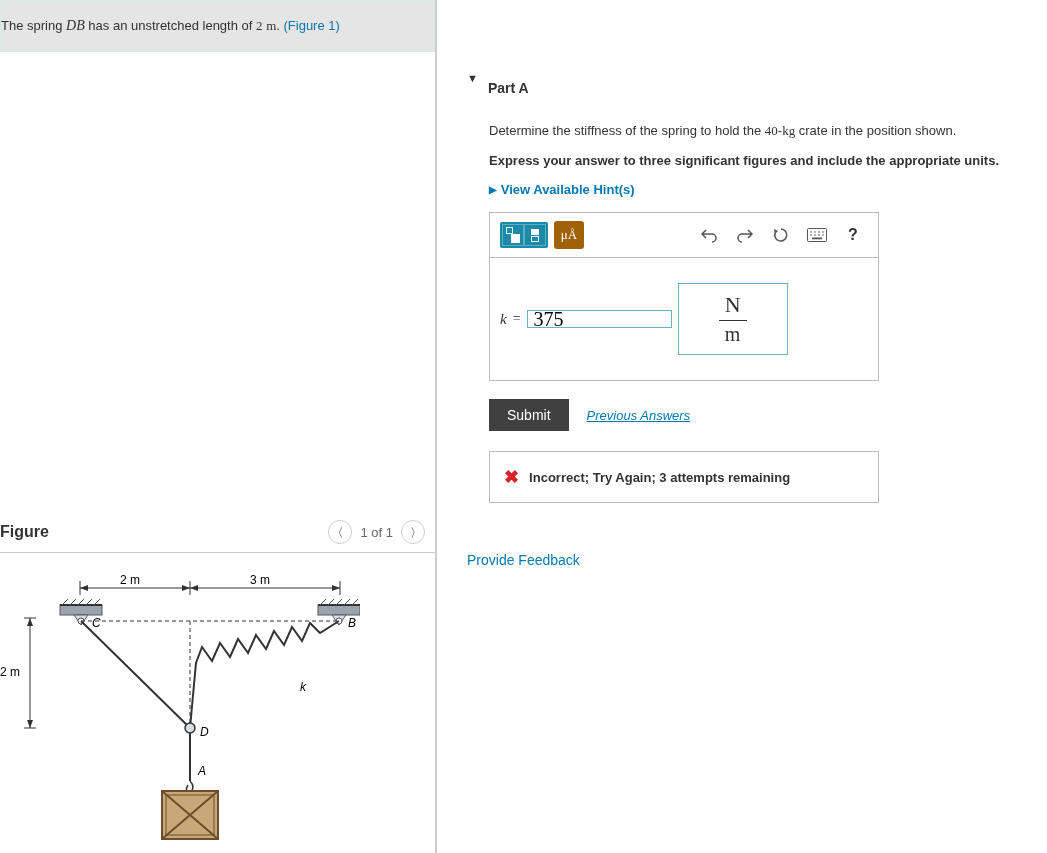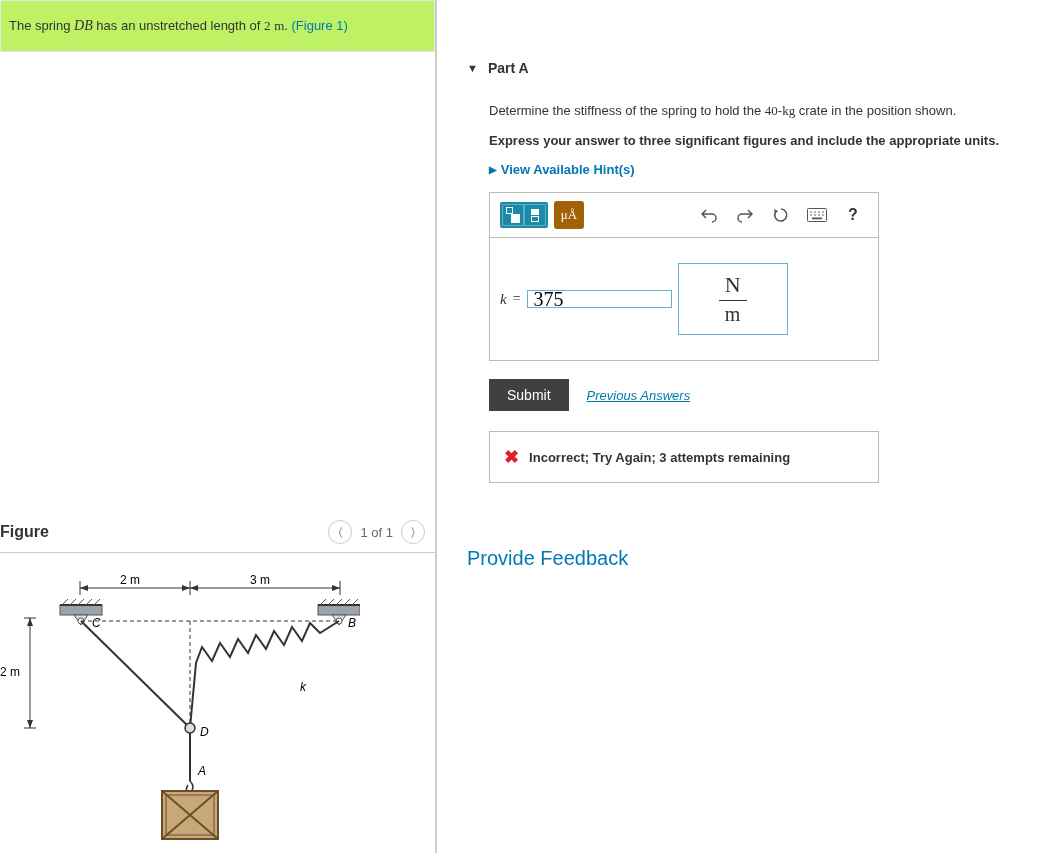--- a/index.html
+++ b/index.html
@@ -21,23 +21,23 @@
     width: 437px;
     border-right: 2px solid #ccc;
     display: flex;
     flex-direction: column;
   }
   .right-col {
     flex: 1;
     padding: 60px 0 0 30px;
   }
   .problem-statement {
-    background: #bef264;
+    background: #e5e5e5;
     border: 1px solid #dde8ea;
-    padding: 15px 8px;
+    padding: 15px 0;
     font-size: 13px;
     line-height: 1.4;
   }
   .problem-statement .var { font-style: italic; font-family: "Times New Roman", serif; font-size: 14px;}
   .problem-statement .unit { font-family: "Times New Roman", serif; }
   .figure-link { color: #0079b3; cursor: pointer; }
   .spacer { flex: 1; }
   .figure-section { padding: 0 0 0 0; }
   .figure-header {
     display: flex;
@@ -51,21 +51,21 @@
   .nav-btn {
     width: 24px; height: 24px; border: 1px solid #ccc; border-radius: 50%;
     display: flex; align-items: center; justify-content: center;
     color: #888; cursor: pointer; font-size: 12px;
     background: #fff;
   }
   .figure-body { height: 290px; position: relative; }
 
   .part-header { display: flex; align-items: center; gap: 10px; margin-bottom: 25px; cursor: pointer;}
   .part-header .tri { font-size: 11px; color: #333;}
-  .part-header .part-title { font-weight: bold; font-size: 14px; }
+  .part-header .part-title { font-weight: bold; font-size: 14px; margin-top: 20px; }
 
   .prompt { font-size: 13px; margin: 0 0 10px 0; line-height: 1.5;}
   .prompt .num { font-family: "Times New Roman", serif; }
   .bold-prompt { font-weight: bold; margin-bottom: 12px; }
 
   .hints-link { color: #0079b3; font-weight: bold; cursor: pointer; font-size: 13px; display: flex; align-items: center; gap: 4px;}
   .hints-link .tri { font-size: 10px; }
 
   .answer-box {
     border: 1px solid #bbb;
@@ -142,21 +142,21 @@
   .feedback-box {
     border: 1px solid #bbb;
     width: 390px;
     margin-top: 20px;
     padding: 14px 14px;
     display: flex; align-items: center; gap: 10px;
     font-weight: bold;
   }
   .x-icon { color: #d8232a; font-size: 18px; font-weight: bold;}
   
-  .provide-feedback { color: #0079b3; font-size: 20px; margin-top: 64px; cursor: pointer;}
+  .provide-feedback { color: #0079b3; font-size: 14px; margin-top: 49px; cursor: pointer;}
 
   
   .figure-svg { width: 360px; height: 280px; }
 </style>
 </head>
 <body>
 
 <div class="layout">
   <div class="left-col">
     <div class="problem-statement">

